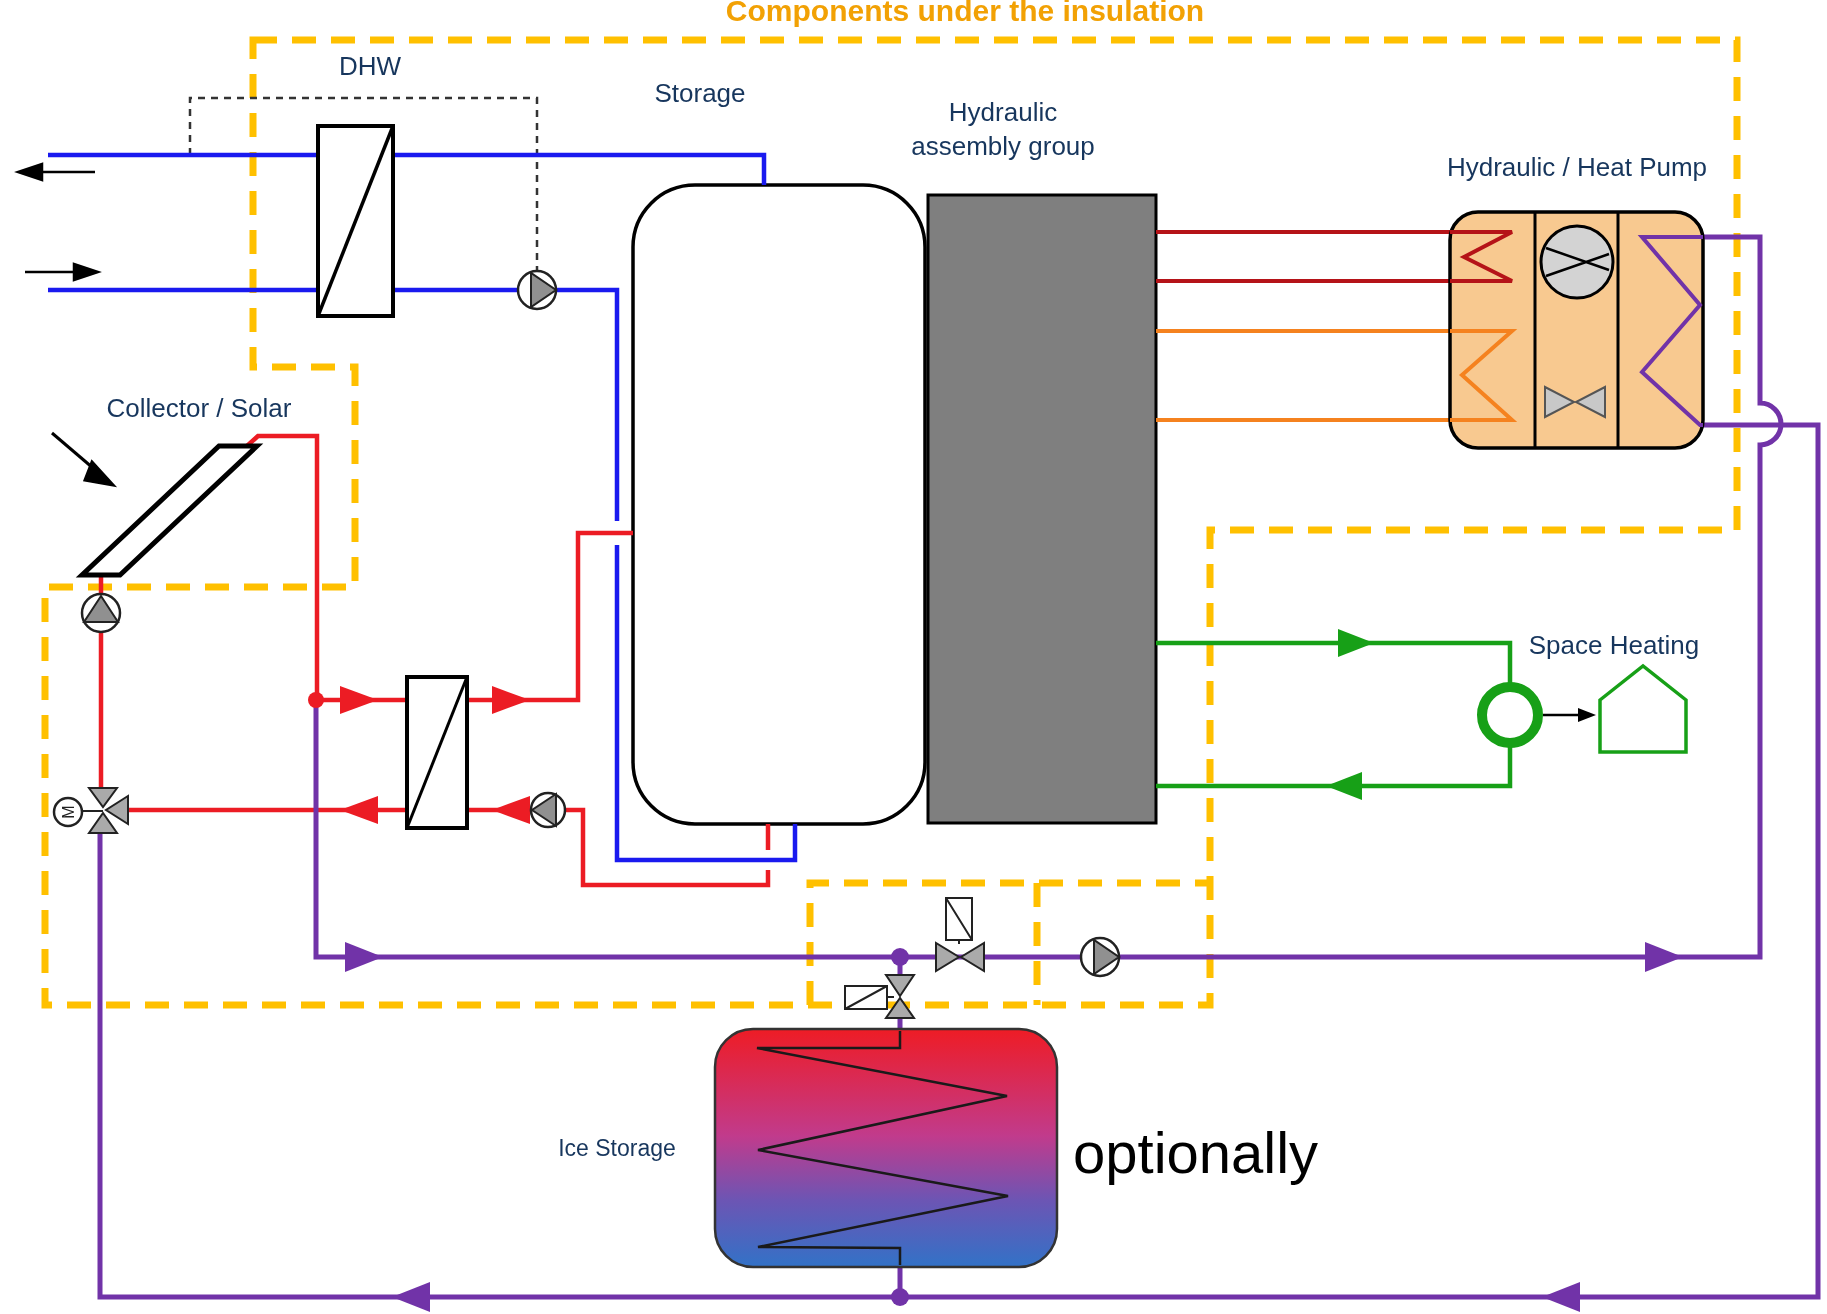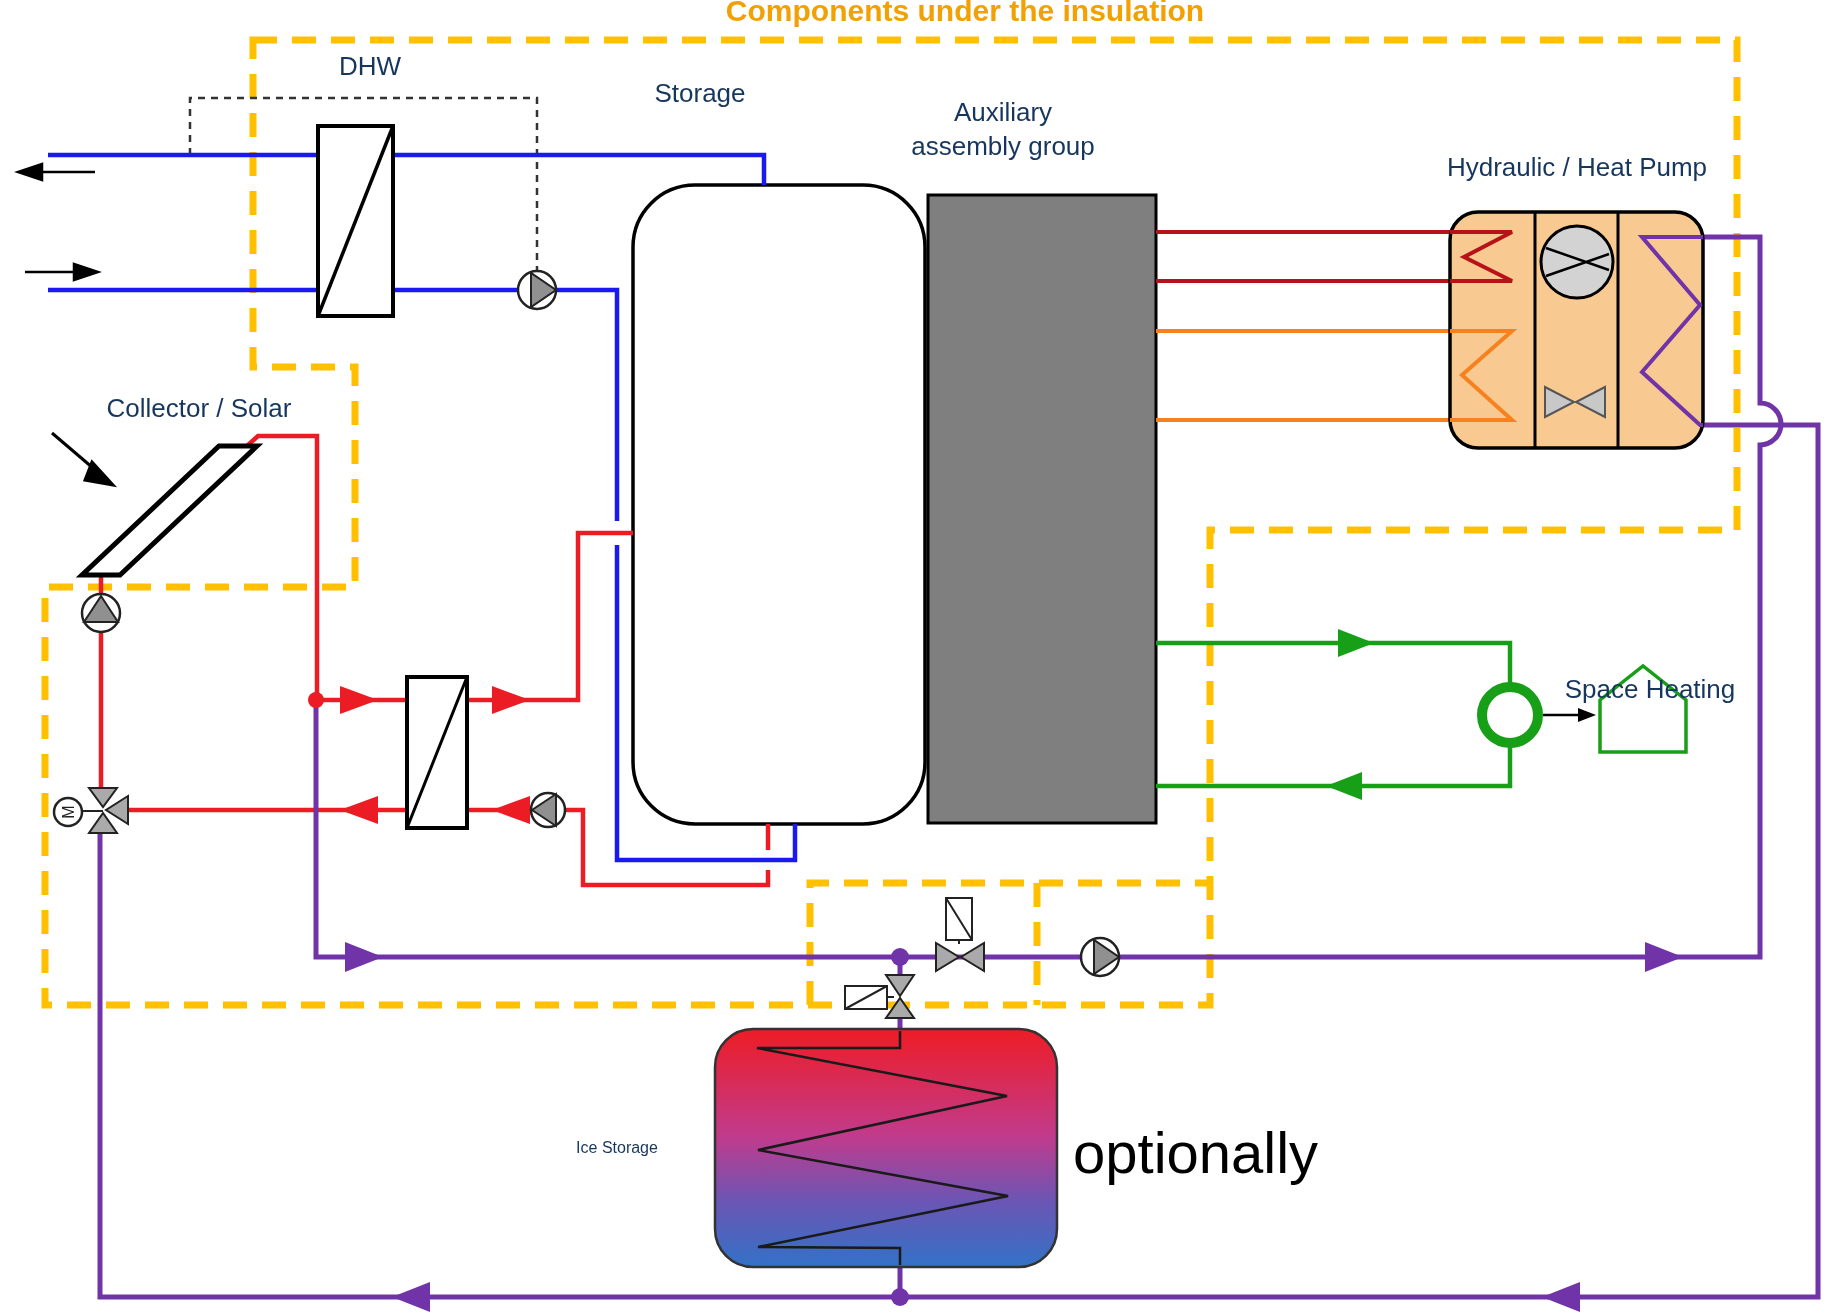--- a/index.html
+++ b/index.html
@@ -5,21 +5,21 @@
   html,body{margin:0;padding:0;background:#ffffff;}
   #stage{position:relative;width:1827px;height:1314px;background:#ffffff;overflow:hidden;
          font-family:"Liberation Sans", sans-serif;}
   #diagram-svg{position:absolute;left:0;top:0;}
   .lbl{position:absolute;transform:translate(-50%,-50%);color:#17365D;font-size:26px;
        white-space:nowrap;font-family:"Liberation Sans",sans-serif;}
   .lbl-title{position:absolute;transform:translateX(-50%);color:#F2A104;font-weight:bold;
        font-size:30px;top:-6px;white-space:nowrap;}
   .lbl-optionally{position:absolute;color:#000000;font-size:58px;transform:translateY(-50%);
        white-space:nowrap;}
-  .lbl-small{font-size:16px;}
+  .lbl-small{font-size:23px;}
 </style>
 </head>
 <body>
 
 <div id="stage">
 
 <svg id="diagram-svg" width="1827" height="1314" viewBox="0 0 1827 1314">
   <defs>
     <linearGradient id="iceGrad" x1="0" y1="0" x2="0" y2="1">
       <stop offset="0" stop-color="#EE1C25"></stop>
@@ -192,26 +192,26 @@
     <polygon points="1578,708 1578,722 1596,715" fill="#000000"></polygon>
   </g>
 </svg>
 
 <div class="lbl-title" style="left:965px;">Components under the insulation</div>
 
 <div class="lbl" style="left:354px;top:66px;margin-left:16px;">DHW</div>
 
 <div class="lbl" style="left:700px;top:93px;text-align:right;">Storage</div>
 
-<div class="lbl" style="left:1003px;top:112px;">Auxiliary</div>
+<div class="lbl" style="left:1003px;top:112px;">Hydraulic</div>
 <div class="lbl" style="left:1003px;top:146px;">assembly group</div>
 
 <div class="lbl" style="left:1577px;top:167px;">Hydraulic / Heat Pump</div>
 
 <div class="lbl" style="left:199px;top:402px;margin-top:6px;">Collector / Solar</div>
 
-<div class="lbl" style="left:1650px;top:645px;margin-top:44px;">Space Heating</div>
+<div class="lbl" style="left:1614px;top:645px;">Space Heating</div>
 
 <div class="lbl lbl-small" style="left:617px;top:1148px;">Ice Storage</div>
 
 <div class="lbl-optionally" style="left:1073px;top:1152px;">optionally</div>
 
 </div>
 
 </body></html>

